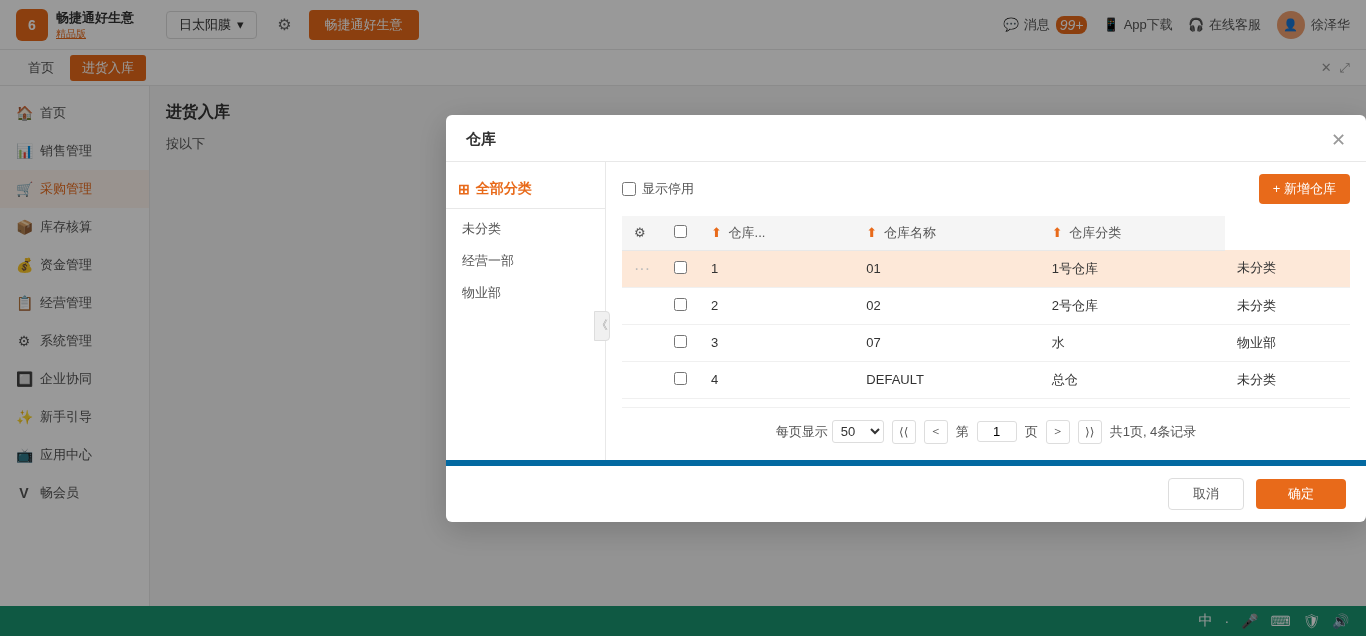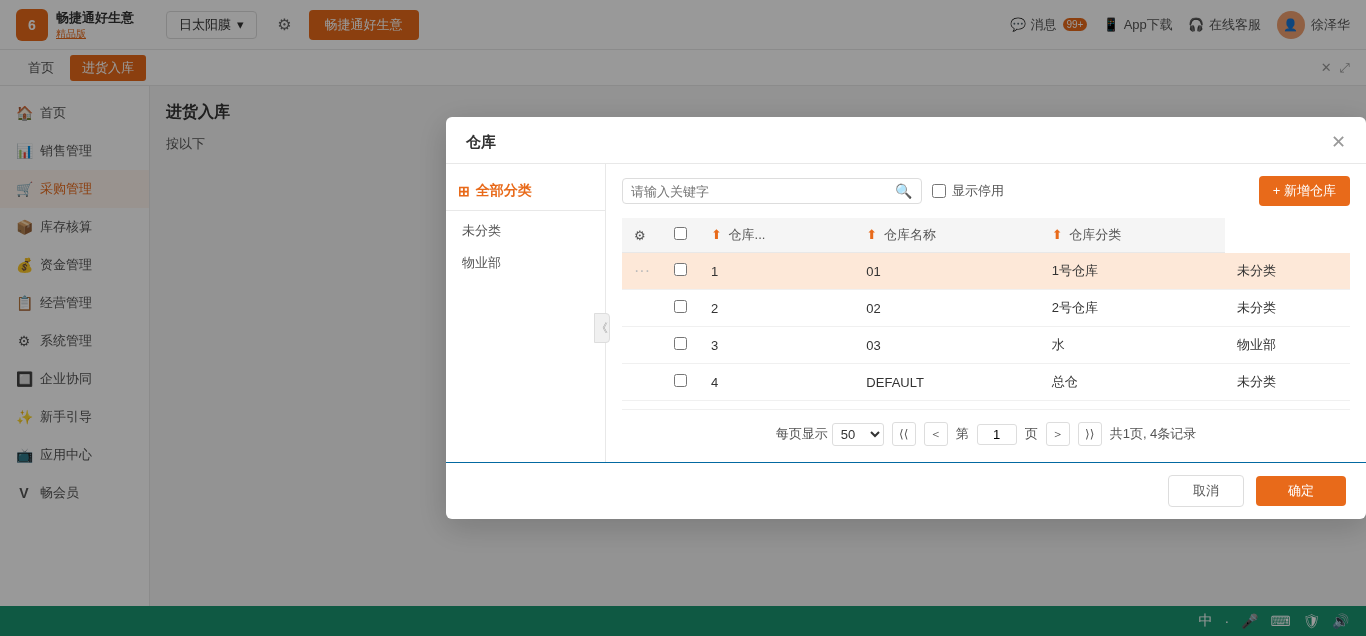--- a/index.html
+++ b/index.html
@@ -59,24 +59,25 @@
       display: flex; align-items: center; gap: 16px;
       margin-left: auto;
     }
     .nav-item {
       display: flex; align-items: center; gap: 4px;
       cursor: pointer; color: #555; font-size: 13px;
     }
     .badge {
       background: #e86a1a;
       color: #fff;
-      font-size: 10px;
+      font-size: 14px;
       border-radius: 8px;
       padding: 1px 4px;
       margin-left: 2px;
+      font-style: italic;
     }
     .avatar-btn {
       display: flex; align-items: center; gap: 6px;
       cursor: pointer; color: #555;
     }
     .avatar-circle {
       width: 28px; height: 28px;
       border-radius: 50%;
       background: #f0a070;
       display: flex; align-items: center; justify-content: center;
@@ -388,21 +389,21 @@
     }
     .page-total { color: #555; font-size: 13px; }
 
     
     .modal-footer {
       display: flex;
       align-items: center;
       justify-content: flex-end;
       gap: 12px;
       padding: 12px 20px;
-      border-top: 1px solid #0369a1;
+      border-top: 6px solid #0369a1;
       flex-shrink: 0;
     }
     .btn-cancel {
       padding: 6px 24px;
       border: 1px solid #ddd;
       border-radius: 4px;
       background: #fff;
       cursor: pointer;
       font-size: 13px;
       color: #555;
@@ -546,33 +547,30 @@
     </div>
 
     <div class="modal-body">
 
       <div class="modal-sidebar" style="position:relative;">
         <div class="modal-sidebar-header">
           <span style="color:#e86a1a;">⊞</span>
           <span>全部分类</span>
         </div>
         <div class="modal-sidebar-item">未分类</div>
+        <div class="modal-sidebar-item">经营一部</div>
         <div class="modal-sidebar-item">物业部</div>
         <div class="collapse-btn">
           <span>《</span>
         </div>
       </div>
 
       <div class="modal-content">
 
         <div class="modal-toolbar">
-          <div class="search-box">
-            <input type="text" placeholder="请输入关键字" style="">
-            <span class="search-icon">🔍</span>
-          </div>
           <div class="show-disabled">
             <input type="checkbox" class="checkbox-input" style="">
             <span>显示停用</span>
           </div>
           <button class="btn-add-warehouse">+ 新增仓库</button>
         </div>
 
         <div style="flex:1; overflow:auto;">
           <table class="modal-table">
             <thead>
@@ -609,21 +607,21 @@
                 <td class="td-center"><input type="checkbox" style=""></td>
                 <td>2</td>
                 <td>02</td>
                 <td>2号仓库</td>
                 <td>未分类</td>
               </tr>
               <tr>
                 <td class="td-center"></td>
                 <td class="td-center"><input type="checkbox" style=""></td>
                 <td>3</td>
-                <td>03</td>
+                <td>07</td>
                 <td>水</td>
                 <td>物业部</td>
               </tr>
               <tr>
                 <td class="td-center"></td>
                 <td class="td-center"><input type="checkbox" style=""></td>
                 <td>4</td>
                 <td>DEFAULT</td>
                 <td>总仓</td>
                 <td>未分类</td>

